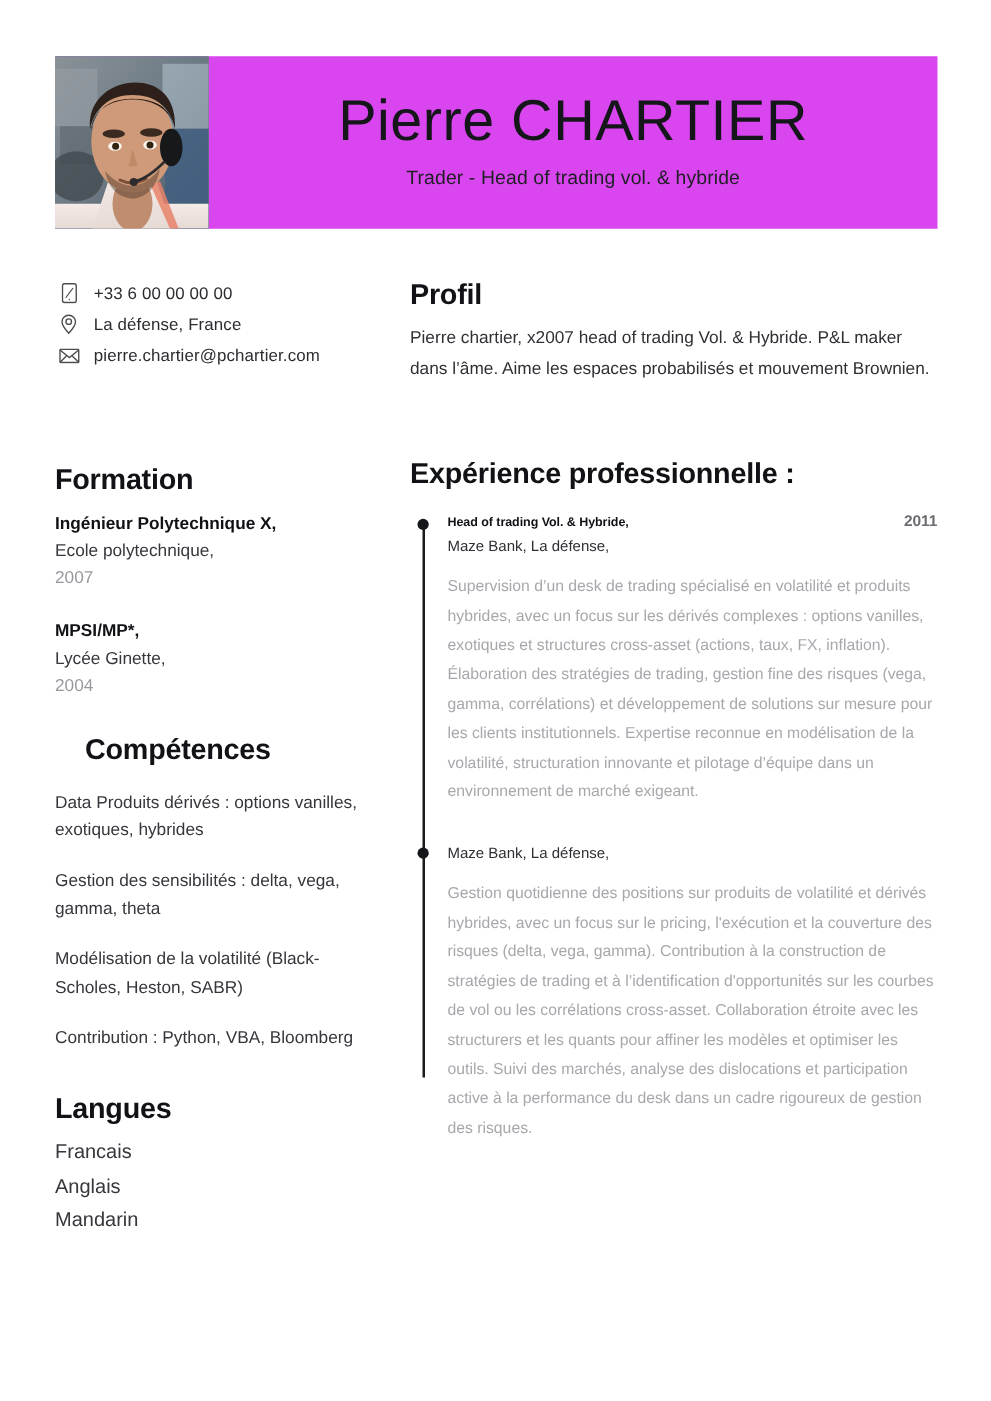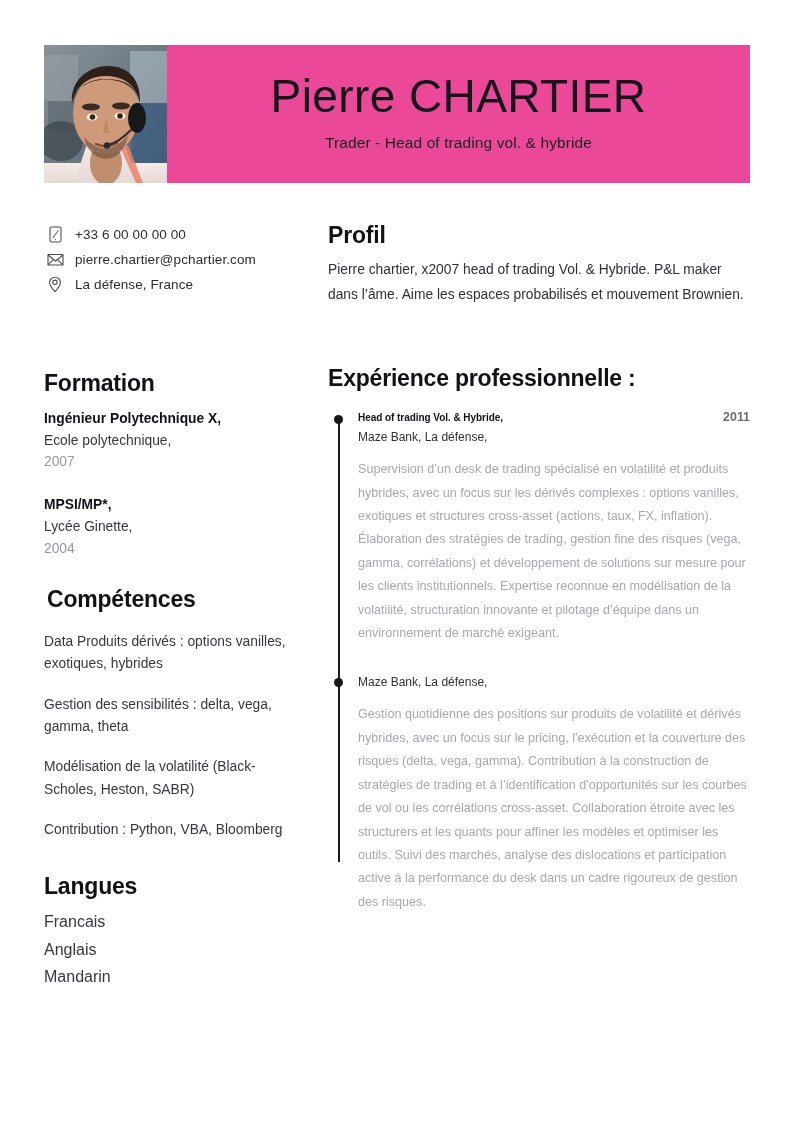--- a/index.html
+++ b/index.html
@@ -20,21 +20,21 @@
     box-sizing: border-box;
   }
 
   
   .header {
     position: absolute;
     left: 44px;
     top: 45px;
     width: 706px;
     height: 138px;
-    background: #ec4899;
+    background: #d946ef;
     display: flex;
     align-items: stretch;
   }
   .photo {
     width: 123px;
     height: 138px;
     flex: 0 0 123px;
     position: relative;
     overflow: hidden;
     background: #6d7f8c;
@@ -111,21 +111,21 @@
   }
 
   
   h2.sec {
     font-size: 23px;
     font-weight: 700;
     color: #111216;
     margin: 0;
     letter-spacing: -0.2px;
   }
-  h2.sec.indent { padding-left: 3px; }
+  h2.sec.indent { padding-left: 3px; margin-left: 21px; }
   .edu-item { margin-top: 12px; }
   .edu-title {
     font-size: 13.8px;
     font-weight: 700;
     color: #111216;
     line-height: 1.5;
   }
   .edu-school {
     font-size: 13.8px;
     color: #35373c;
@@ -282,37 +282,37 @@
             <svg width="13" height="17" viewBox="0 0 13 17" fill="none" stroke="#4c4c4c" stroke-width="1.1">
               <rect x="1" y="1" width="11" height="15" rx="1.6"></rect>
               <line x1="3.6" y1="12.2" x2="9.4" y2="4.4" stroke-width="1"></line>
               <circle cx="6.5" cy="13.6" r="0.55" fill="#4c4c4c" stroke="none"></circle>
             </svg>
           </span>
           <span class="contact-text">+33 6 00 00 00 00</span>
         </div>
         <div class="contact-row">
           <span class="contact-icon">
+            <svg width="14" height="17" viewBox="0 0 14 17" fill="none" stroke="#4c4c4c" stroke-width="1.1">
+              <path d="M7 1.2 C10.2 1.2 12.4 3.6 12.4 6.4 C12.4 9.8 7 15.6 7 15.6 C7 15.6 1.6 9.8 1.6 6.4 C1.6 3.6 3.8 1.2 7 1.2 Z"></path>
+              <circle cx="7" cy="6.3" r="2.2"></circle>
+            </svg>
+          </span>
+          <span class="contact-text">La défense, France</span>
+        </div>
+        <div class="contact-row">
+          <span class="contact-icon">
             <svg width="17" height="13" viewBox="0 0 17 13" fill="none" stroke="#4c4c4c" stroke-width="1.1">
               <rect x="1" y="1.5" width="15" height="10.5" rx="0.6"></rect>
               <polyline points="1,2 8.5,8 16,2"></polyline>
               <line x1="1" y1="11.8" x2="6.2" y2="6.8"></line>
               <line x1="16" y1="11.8" x2="10.8" y2="6.8"></line>
             </svg>
           </span>
           <span class="contact-text">pierre.chartier@pchartier.com</span>
-        </div>
-        <div class="contact-row">
-          <span class="contact-icon">
-            <svg width="14" height="17" viewBox="0 0 14 17" fill="none" stroke="#4c4c4c" stroke-width="1.1">
-              <path d="M7 1.2 C10.2 1.2 12.4 3.6 12.4 6.4 C12.4 9.8 7 15.6 7 15.6 C7 15.6 1.6 9.8 1.6 6.4 C1.6 3.6 3.8 1.2 7 1.2 Z"></path>
-              <circle cx="7" cy="6.3" r="2.2"></circle>
-            </svg>
-          </span>
-          <span class="contact-text">La défense, France</span>
         </div>
       </div>
 
       <div style="margin-top:73px;">
         <h2 class="sec">Formation</h2>
         <div class="edu-item">
           <div class="edu-title">Ingénieur Polytechnique X,</div>
           <div class="edu-school">Ecole polytechnique,</div>
           <div class="edu-year">2007</div>
         </div>

